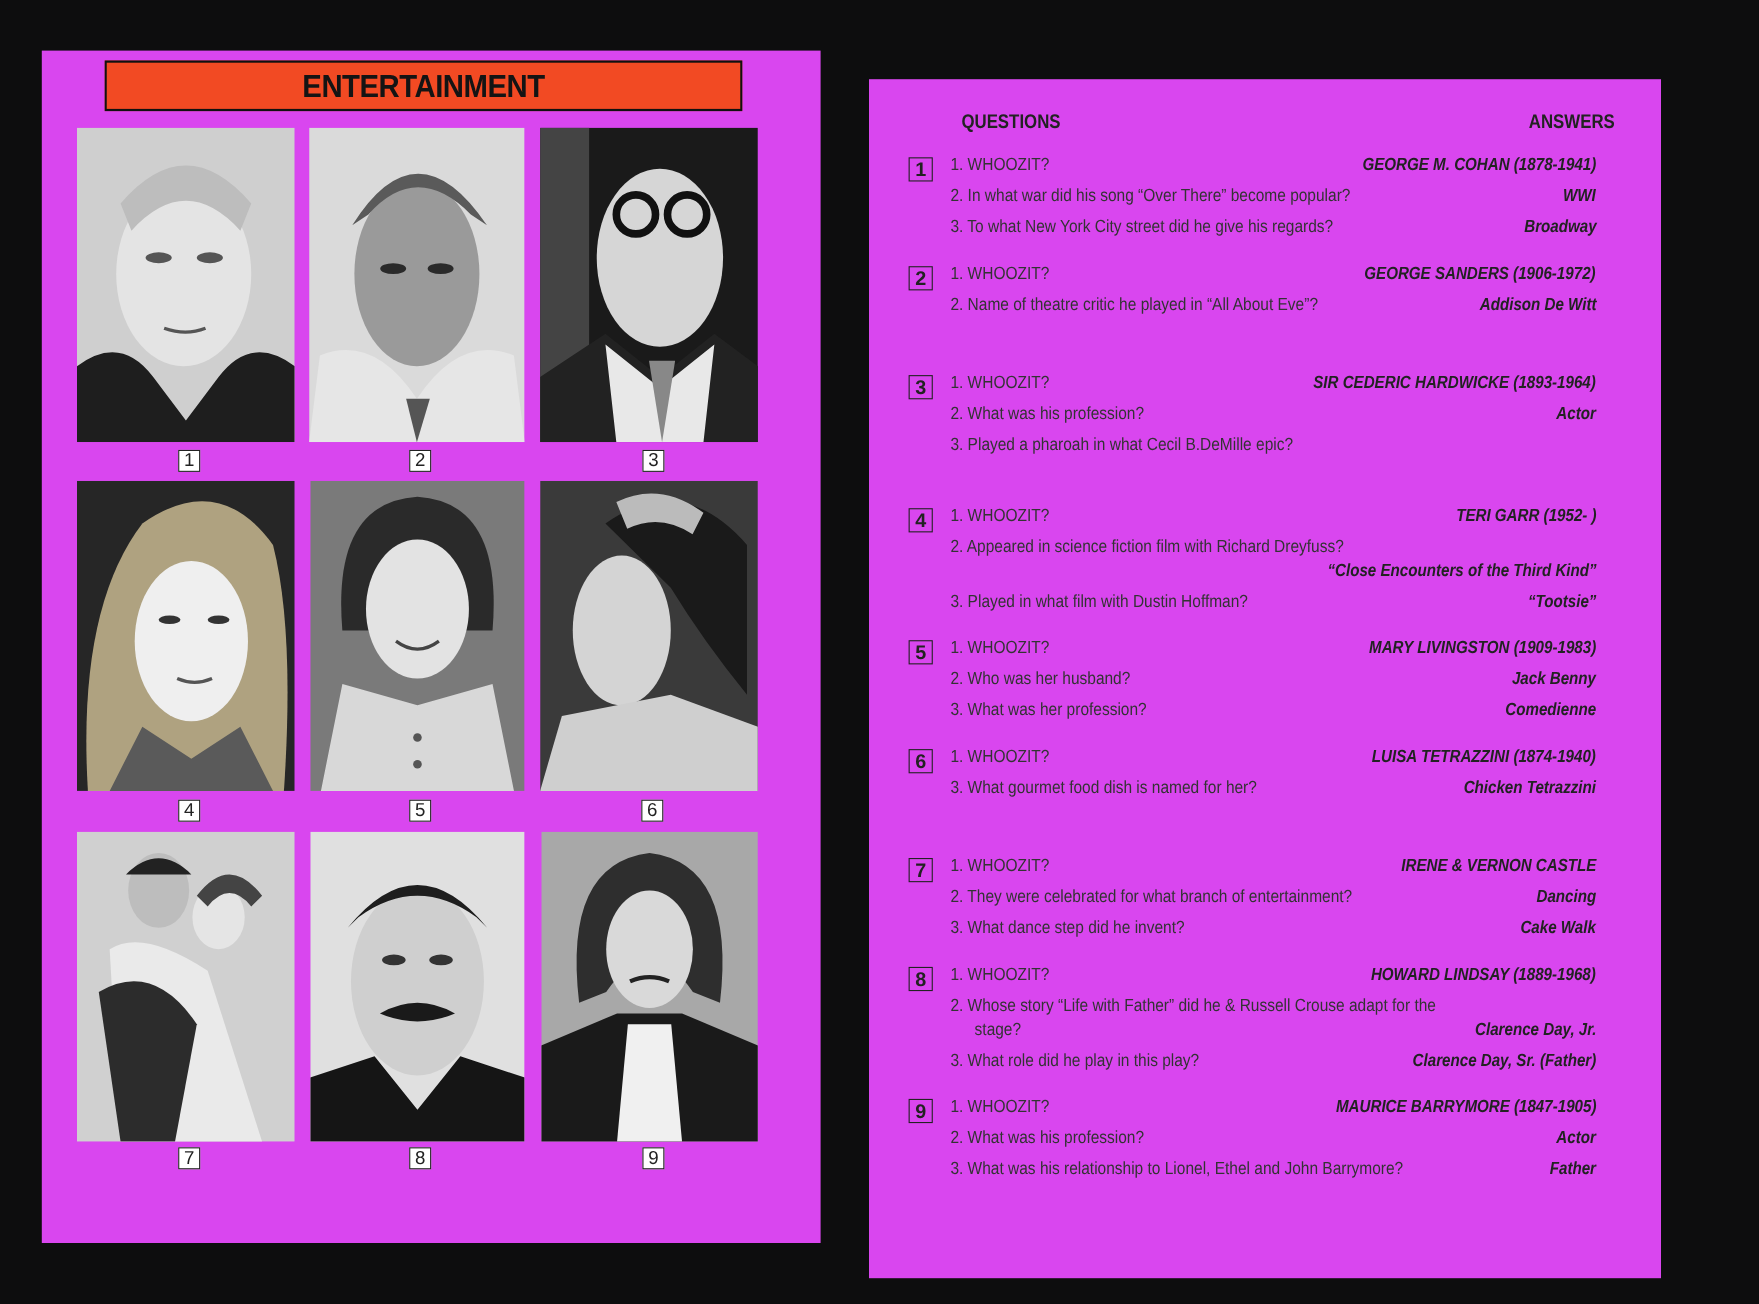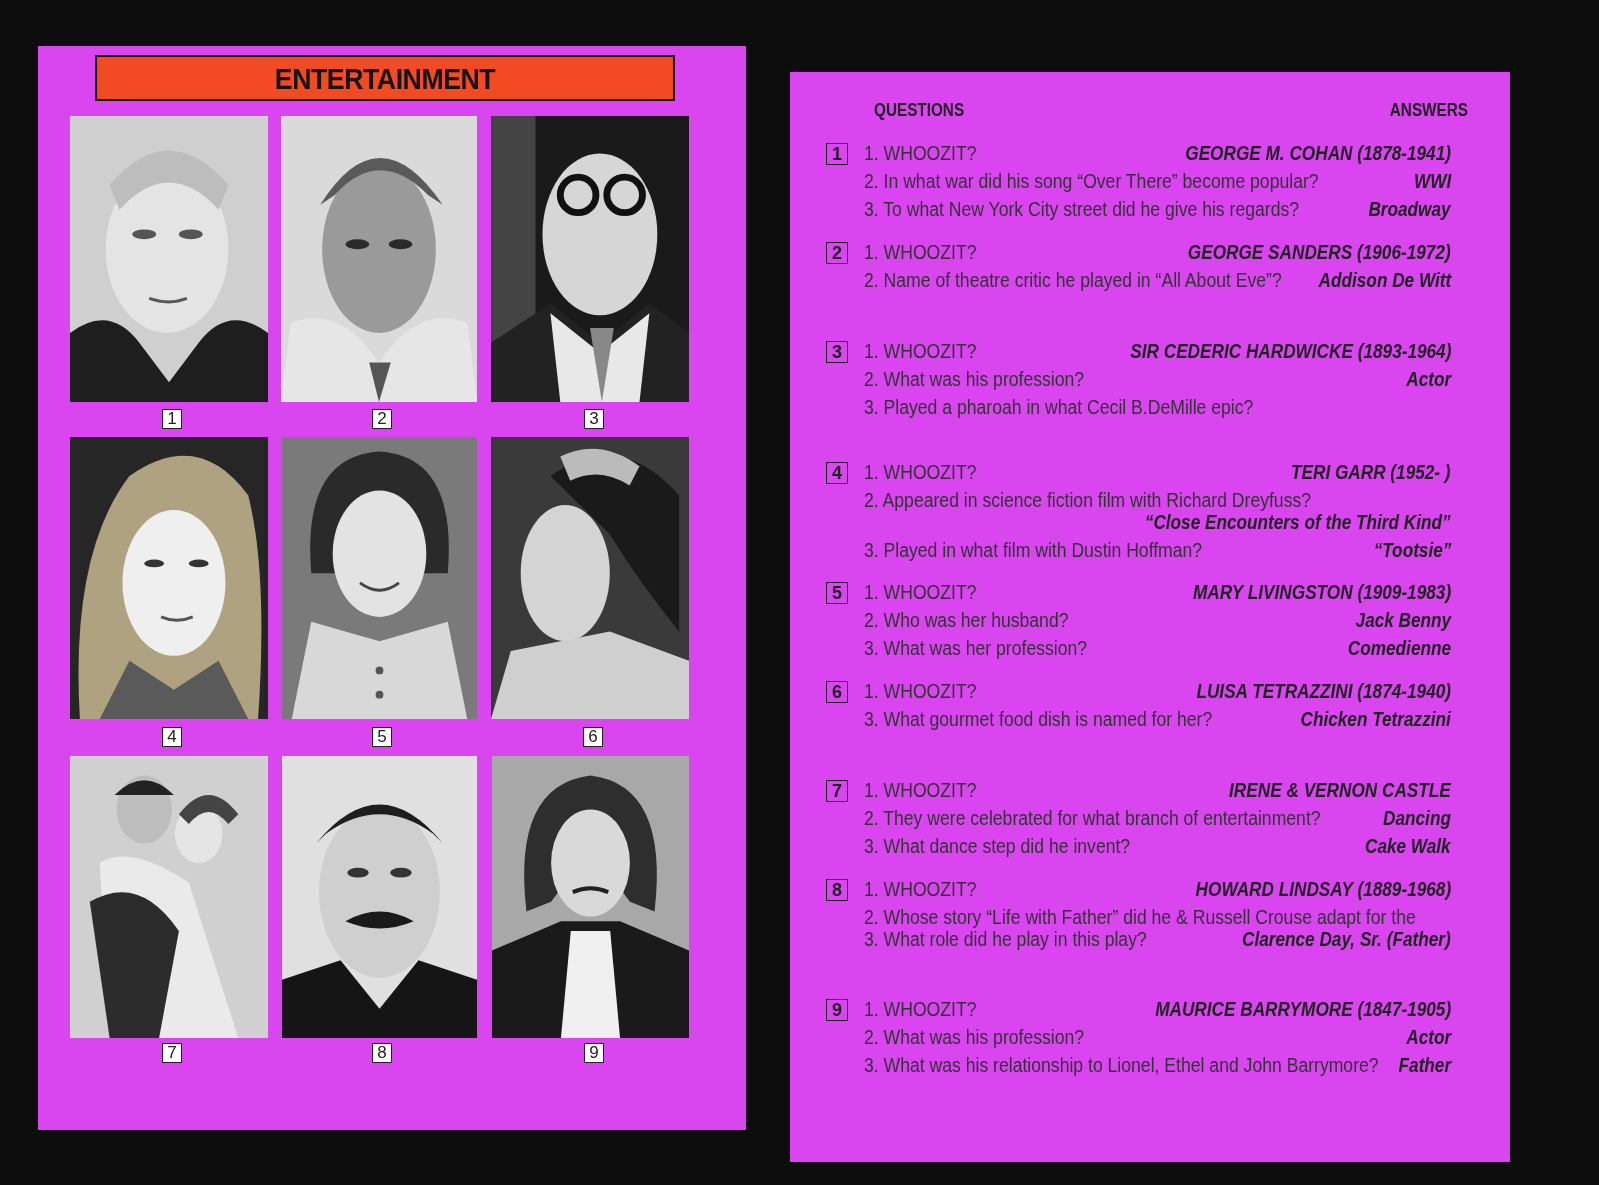--- a/index.html
+++ b/index.html
@@ -9,21 +9,21 @@
   #back{left:790px;top:52px;width:720px;height:1090px;margin-top:20px;}
   .banner{position:absolute;left:32px;top:9px;width:630px;height:46px;background:#f24a23;border:2px solid #111;box-sizing:border-box;text-align:center;font-weight:bold;font-size:29px;line-height:44px;color:#141414;letter-spacing:-0.5px;transform:scaleX(0.92);transform-origin:center;}
   .photo{position:absolute;width:200px;height:290px;overflow:hidden;}
   .photo svg{width:100%;height:100%;display:block;}
   .plabel{position:absolute;width:20px;height:20px;border:1.5px solid #222;box-sizing:border-box;text-align:center;font-size:17px;line-height:18px;color:#222;background:#fff;}
   .hdr{position:absolute;top:28px;font-weight:bold;font-size:18px;color:#222;transform:scaleX(0.85);}
   .hdr.q{left:84px;transform-origin:left;}
   .hdr.a{right:42px;transform-origin:right;}
   .group{position:absolute;left:36px;width:625px;}
   .num{position:absolute;left:0;top:3px;width:22px;height:22px;border:1.5px solid #222;box-sizing:border-box;font-weight:bold;font-size:18px;line-height:20px;text-align:center;color:#222;}
-  .row{position:relative;height:28px;font-size:20px;color:#333;padding-left:46px;}
+  .row{position:relative;height:28px;font-size:16px;color:#333;padding-left:46px;}
   .row .qt{position:absolute;left:38px;top:2px;white-space:nowrap;transform:scaleX(0.88);transform-origin:left;}
   .row .an{position:absolute;right:0;top:2px;font-weight:bold;font-style:italic;white-space:nowrap;color:#222;transform:scaleX(0.86);transform-origin:right;}
   .row.tall{height:22px;}
 </style>
 </head>
 <body>
 
 <div class="card" id="front">
   <div class="banner">ENTERTAINMENT</div>
 
@@ -249,20 +249,24 @@
   <div class="group" style="top:804px;">
     <div class="num">8</div>
     <div class="row">
         <span class="qt">1. WHOOZIT?</span>
         <span class="an">HOWARD LINDSAY (1889-1968)</span>
       </div>
     <div class="row tall">
         <span class="qt">2. Whose story “Life with Father” did he &amp; Russell Crouse adapt for the</span>
       </div>
     <div class="row">
+        <span class="qt" style="left:60px;">stage?</span>
+        <span class="an">Clarence Day, Jr.</span>
+      </div>
+    <div class="row">
         <span class="qt">3. What role did he play in this play?</span>
         <span class="an">Clarence Day, Sr. (Father)</span>
       </div>
   </div>
 
   <div class="group" style="top:924px;">
     <div class="num">9</div>
     <div class="row">
         <span class="qt">1. WHOOZIT?</span>
         <span class="an">MAURICE BARRYMORE (1847-1905)</span>

